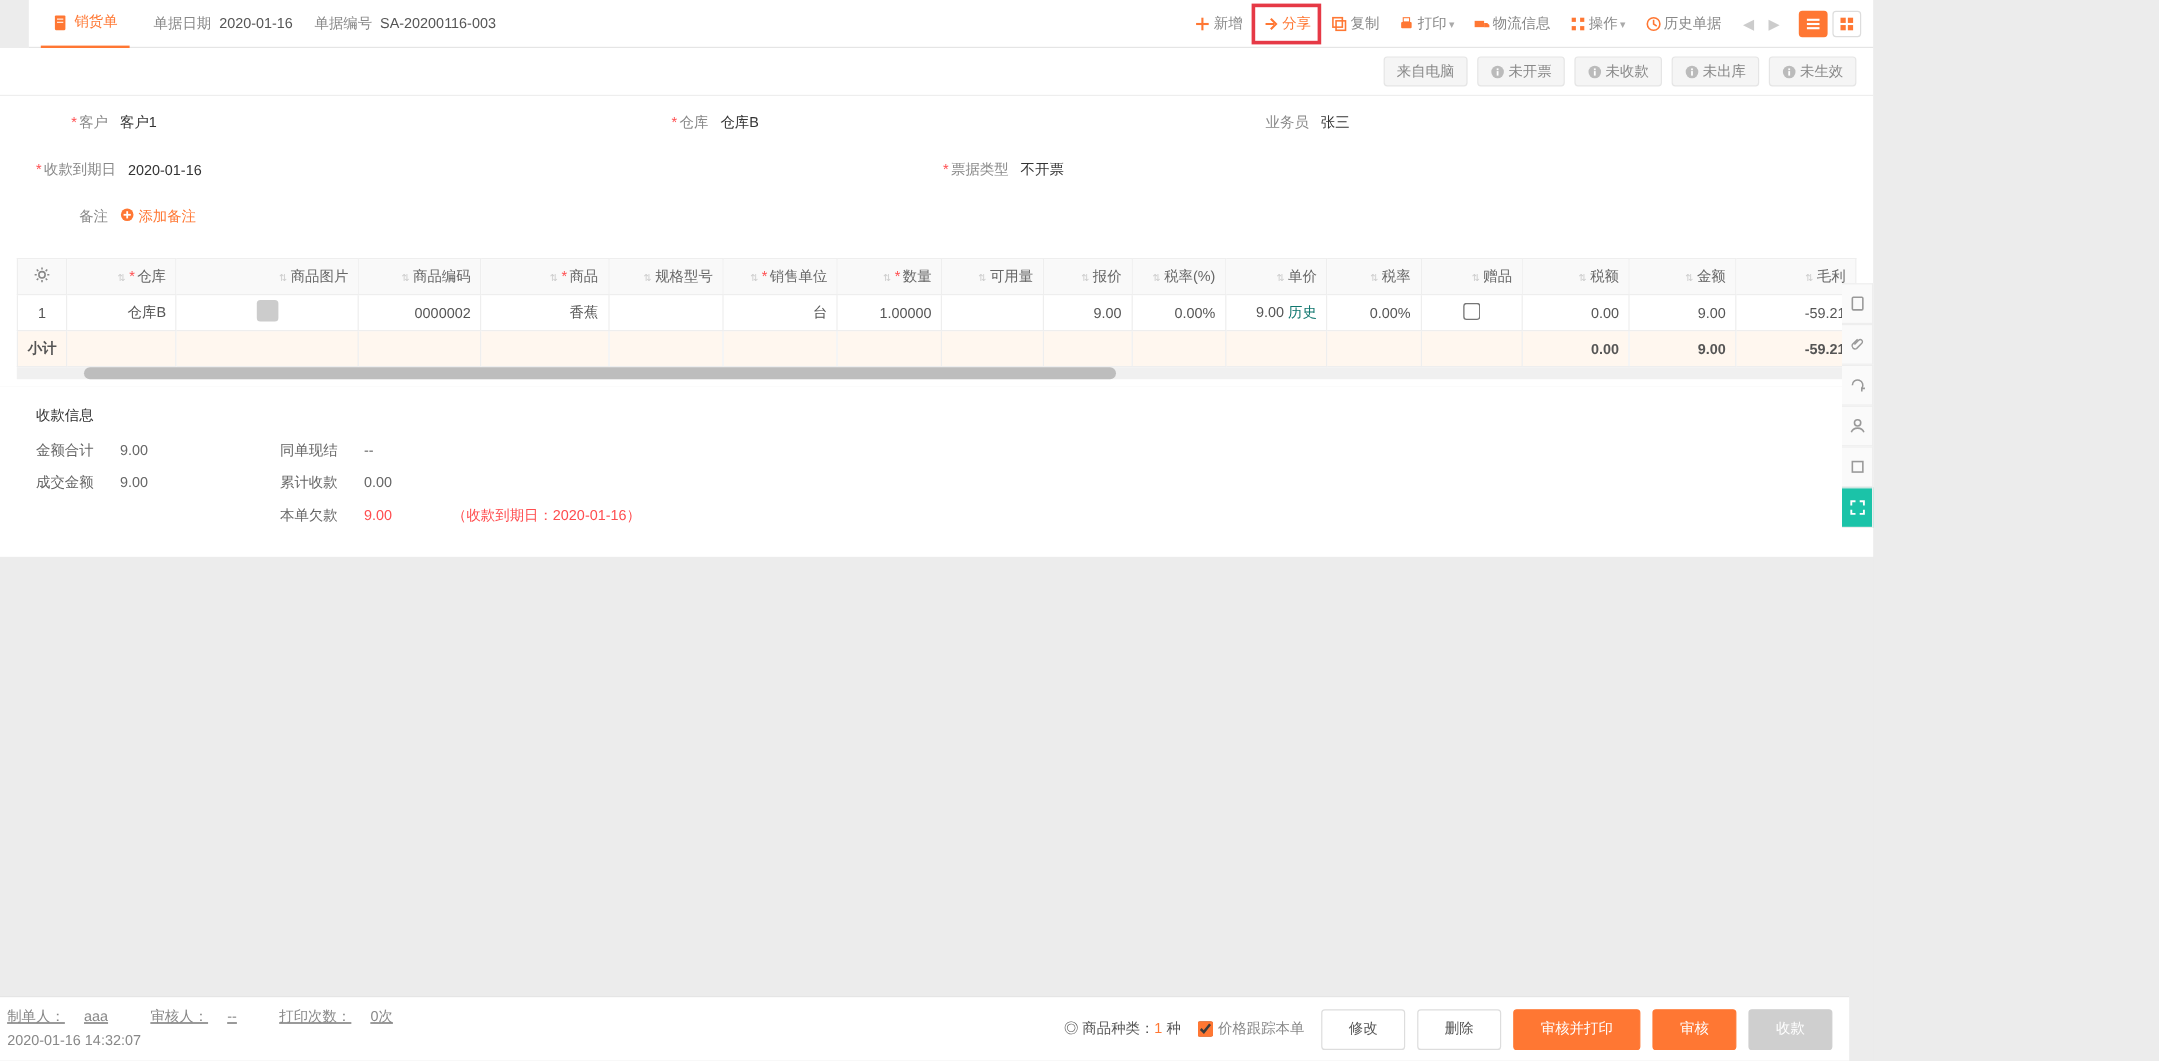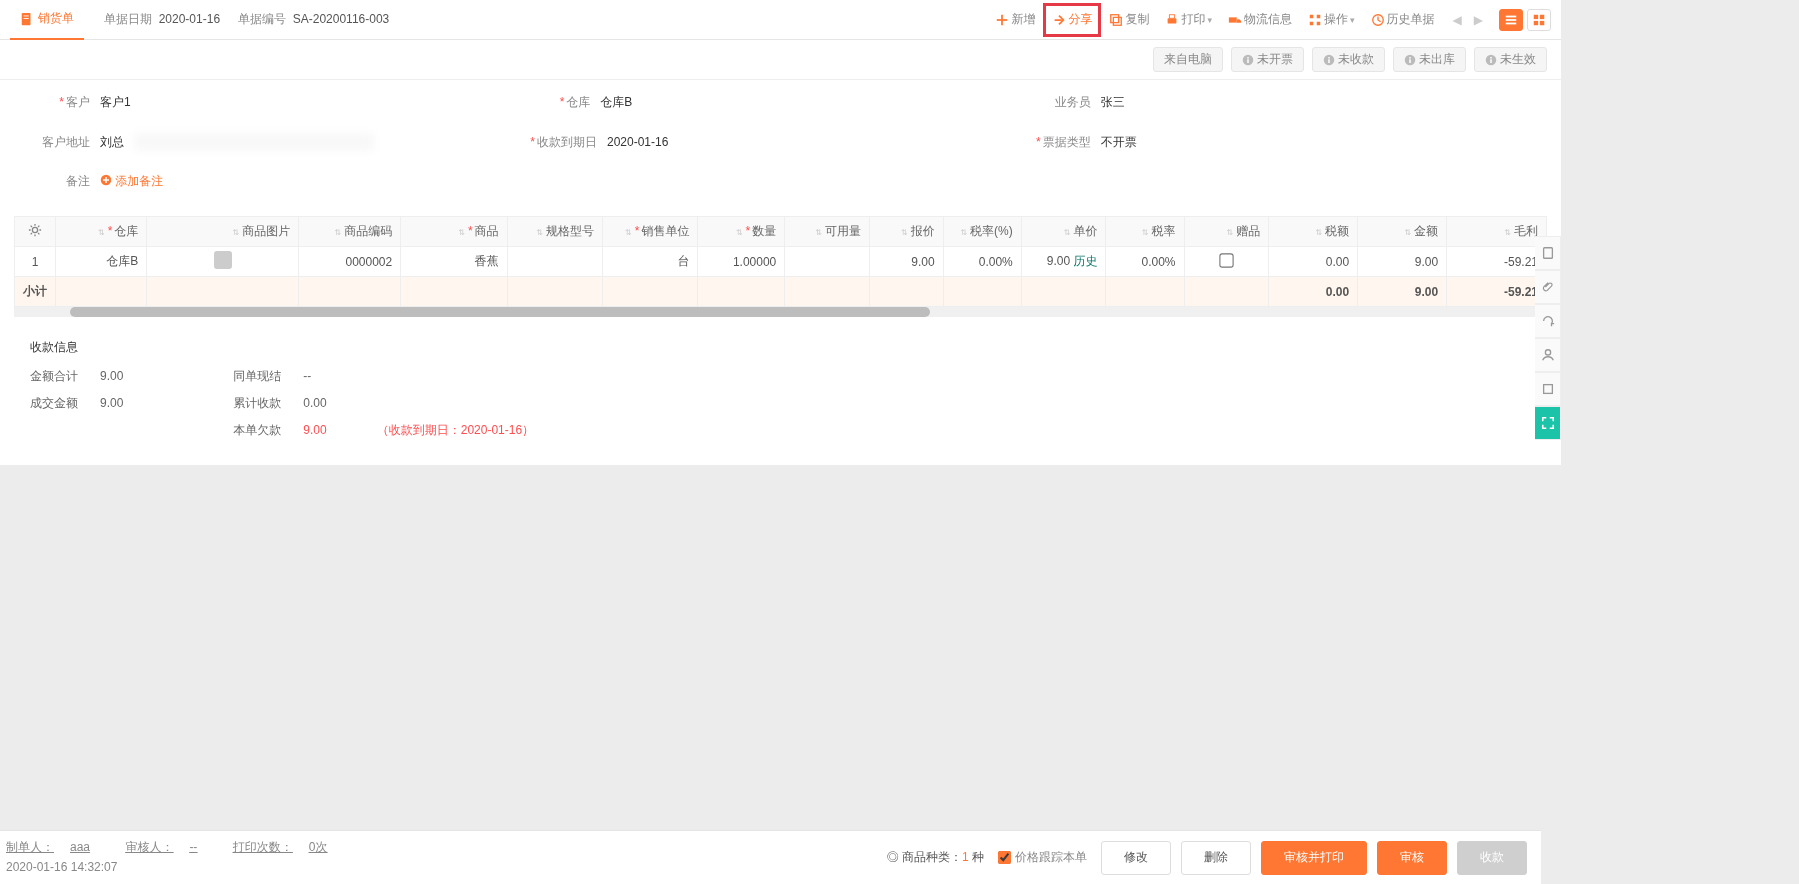--- a/index.html
+++ b/index.html
@@ -1,19 +1,19 @@
 <!DOCTYPE html>
 <html><head>
 <meta charset="utf-8">
 <style>
   *{box-sizing:border-box;margin:0;padding:0;font-family:"Microsoft YaHei",Arial,sans-serif;font-size:12px;}
   body{background:#ececec;color:#333;overflow:hidden;}
   .app{width:1561px;height:884px;position:relative;background:#ececec;}
   
-  .topbar{height:40px;background:#fff;border-bottom:1px solid #e5e5e5;display:flex;align-items:center;padding:0 10px;position:relative;}
+  .topbar{height:40px;background:#fff;border-bottom:1px solid #e5e5e5;display:flex;align-items:center;padding:0 10px;position:relative;margin-left:24px;}
   .tab-active{display:flex;align-items:center;gap:4px;color:#ff7733;border-bottom:2px solid #ff7733;height:40px;padding:0 10px;margin-right:20px;}
   .tab-active svg{width:14px;height:14px;fill:#ff7733;}
   .doc-meta{color:#888;margin-right:18px;}
   .doc-meta span+span{color:#555;}
   .topbar .actions{margin-left:auto;display:flex;align-items:center;gap:0;}
   .act{display:flex;align-items:center;gap:2px;color:#888;padding:0 8px;height:40px;cursor:pointer;}
   .act svg{width:14px;height:14px;fill:#ff7733;}
   .act.highlight{border:3px solid #e63946;color:#ff7733;height:34px;padding:0 6px;}
   .act .chev{font-size:9px;color:#aaa;}
   .nav-arrows{display:flex;gap:4px;padding:0 6px;}
@@ -233,25 +233,20 @@
       <div class="field">
           <label><span class="req">*</span><span>仓库</span></label>
           <span class="val">仓库B</span>
         </div>
       <div class="field">
           <label><span>业务员</span></label>
           <span class="val">张三</span>
         </div>
     </div>
     <div class="form-row">
-      <div class="field">
-          <label><span>客户地址</span></label>
-          <span class="val">刘总</span>
-          <span class="blur"></span>
-        </div>
       <div class="field">
           <label><span class="req">*</span><span>收款到期日</span></label>
           <span class="val">2020-01-16</span>
         </div>
       <div class="field">
           <label><span class="req">*</span><span>票据类型</span></label>
           <span class="val">不开票</span>
         </div>
     </div>
     <div class="form-row">

